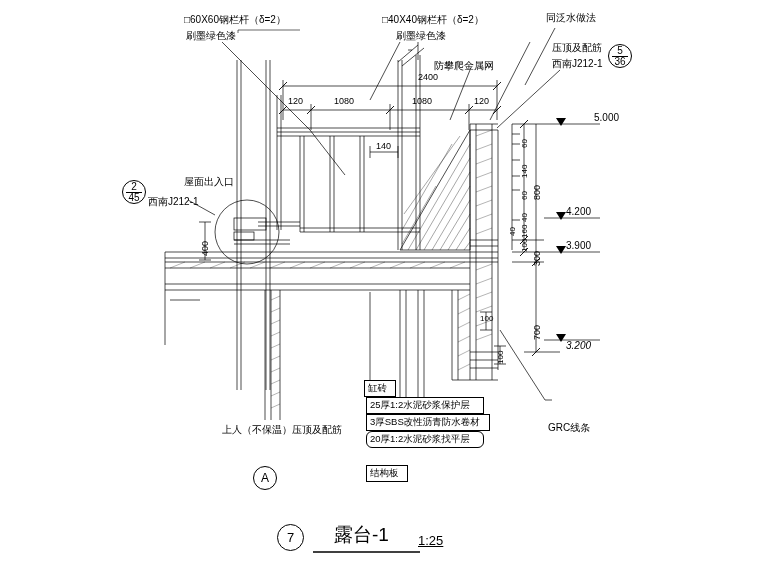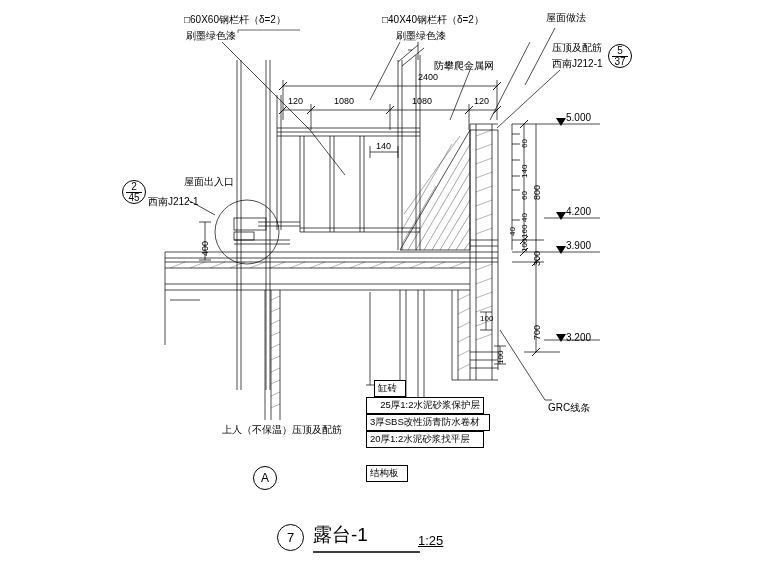--- a/index.html
+++ b/index.html
@@ -1,21 +1,21 @@
 <!DOCTYPE html>
 <html><head>
 <meta charset="utf-8">
 <style>
   html,body{margin:0;padding:0;}
   body{width:760px;height:570px;background:#ffffff;font-family:"Liberation Sans",sans-serif;overflow:hidden;}
   #root{position:relative;width:760px;height:570px;}
   .lbl{position:absolute;font-size:10px;color:#000;white-space:nowrap;line-height:1.15;}
   .lbl.sm{font-size:9px;}
   .lbl.xs{font-size:8px;}
-  .lbl.big{font-size:19px;}
+  .lbl.big{font-size:19px;margin-left:21px;}
   .lbl.mid{font-size:13px;}
   .vtxt{position:absolute;font-size:9px;color:#000;white-space:nowrap;
         transform-origin:0 0;transform:rotate(-90deg);}
   svg{position:absolute;left:0;top:0;}
   .notebox{position:absolute;border:1px solid #000;font-size:9.5px;
            padding:1px 3px;box-sizing:border-box;background:#fff;white-space:nowrap;}
   .circ{position:absolute;border:1px solid #000;border-radius:50%;
         display:flex;align-items:center;justify-content:center;
         font-size:10px;background:#fff;flex-direction:column;line-height:1;}
 </style>
@@ -256,31 +256,31 @@
     <line x1="313" y1="552" x2="420" y2="552" stroke-width="1.3"></line>
   </g>
 </svg>
 
 <div class="lbl" style="left:172px;top:14px;padding-left:12px;">□60X60钢栏杆（δ=2）</div>
 <div class="lbl" style="left:186px;top:30px;">刷墨绿色漆</div>
 
 <div class="lbl" style="left:382px;top:14px;">□40X40钢栏杆（δ=2）</div>
 <div class="lbl" style="left:396px;top:30px;">刷墨绿色漆</div>
 
-<div class="lbl" style="left:546px;top:12px;">屋面做法</div>
+<div class="lbl" style="left:546px;top:12px;">同泛水做法</div>
 
 <div class="lbl" style="left:552px;top:42px;">压顶及配筋</div>
 <div class="lbl" style="left:552px;top:58px;">西南J212-1</div>
 
 <div class="lbl" style="left:434px;top:60px;">防攀爬金属网</div>
 
 <div class="circ" style="left:608px;top:44px;width:22px;height:22px;">
   <span>5</span>
   <span style="width:16px;height:1px;background:#000;"></span>
-  <span>37</span>
+  <span>36</span>
 </div>
 
 <div class="circ" style="left:122px;top:180px;width:22px;height:22px;">
   <span>2</span>
   <span style="width:16px;height:1px;background:#000;"></span>
   <span>45</span>
 </div>
 <div class="lbl" style="left:152px;top:176px;margin-left:32px;">屋面出入口</div>
 <div class="lbl" style="left:148px;top:196px;">西南J212-1</div>
 
@@ -300,32 +300,32 @@
 <div class="vtxt" style="left:520px;top:238px;font-size:8px;">160</div>
 <div class="vtxt" style="left:520px;top:222px;font-size:8px;">40</div>
 <div class="vtxt" style="left:520px;top:178px;font-size:8px;">140</div>
 <div class="vtxt" style="left:520px;top:148px;font-size:8px;">60</div>
 <div class="vtxt" style="left:508px;top:236px;font-size:8px;">40</div>
 
 <div class="vtxt" style="left:200px;top:256px;">400</div>
 <div class="lbl xs" style="left:480px;top:314px;">100</div>
 <div class="vtxt" style="left:496px;top:364px;font-size:8px;">100</div>
 
-<div class="lbl" style="left:566px;top:112px;">5.000</div>
+<div class="lbl" style="left:594px;top:112px;">5.000</div>
 <div class="lbl" style="left:566px;top:206px;">4.200</div>
 <div class="lbl" style="left:566px;top:240px;">3.900</div>
-<div class="lbl" style="left:566px;top:332px;">3.200</div>
-
-<div class="lbl" style="left:548px;top:402px;">GRC线条</div>
+<div class="lbl" style="left:566px;top:340px;font-style:italic;">3.200</div>
+
+<div class="lbl" style="left:548px;top:422px;">GRC线条</div>
 <div class="lbl" style="left:222px;top:424px;">上人（不保温）压顶及配筋</div>
 
-<div class="notebox" style="left:374px;top:380px;width:32px;height:17px;">缸砖</div>
-<div class="notebox" style="left:366px;top:397px;width:118px;height:17px;text-align:right;">25厚1:2水泥砂浆保护层</div>
+<div class="notebox" style="left:364px;top:380px;width:32px;height:17px;">缸砖</div>
+<div class="notebox" style="left:366px;top:397px;width:118px;height:17px;">25厚1:2水泥砂浆保护层</div>
 <div class="notebox" style="left:366px;top:414px;width:124px;height:17px;">3厚SBS改性沥青防水卷材</div>
-<div class="notebox" style="left:366px;top:431px;width:118px;height:17px;">20厚1:2水泥砂浆找平层</div>
+<div class="notebox" style="left:366px;top:431px;width:118px;height:17px;border-radius:6px;">20厚1:2水泥砂浆找平层</div>
 <div class="notebox" style="left:366px;top:465px;width:42px;height:17px;">结构板</div>
 
 <div class="circ" style="left:253px;top:466px;width:22px;height:22px;font-size:12px;">
   <span>A</span>
 </div>
 
 <div class="circ" style="left:277px;top:524px;width:25px;height:25px;font-size:13px;">
   <span>7</span>
 </div>
 <div class="lbl big" style="left:313px;top:524px;">露台-1</div>

